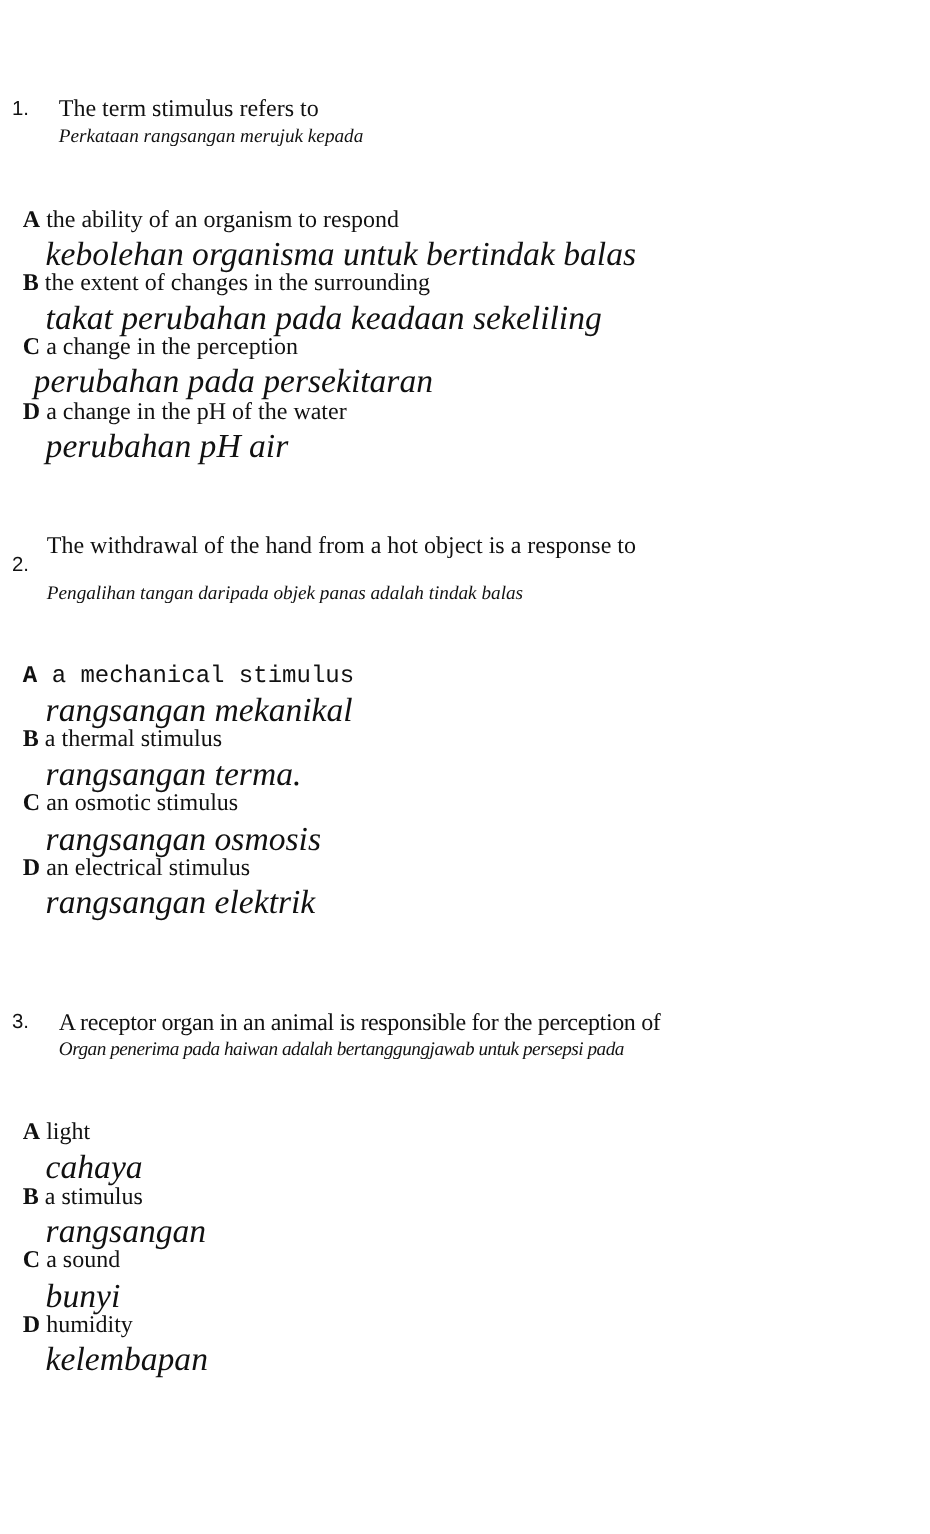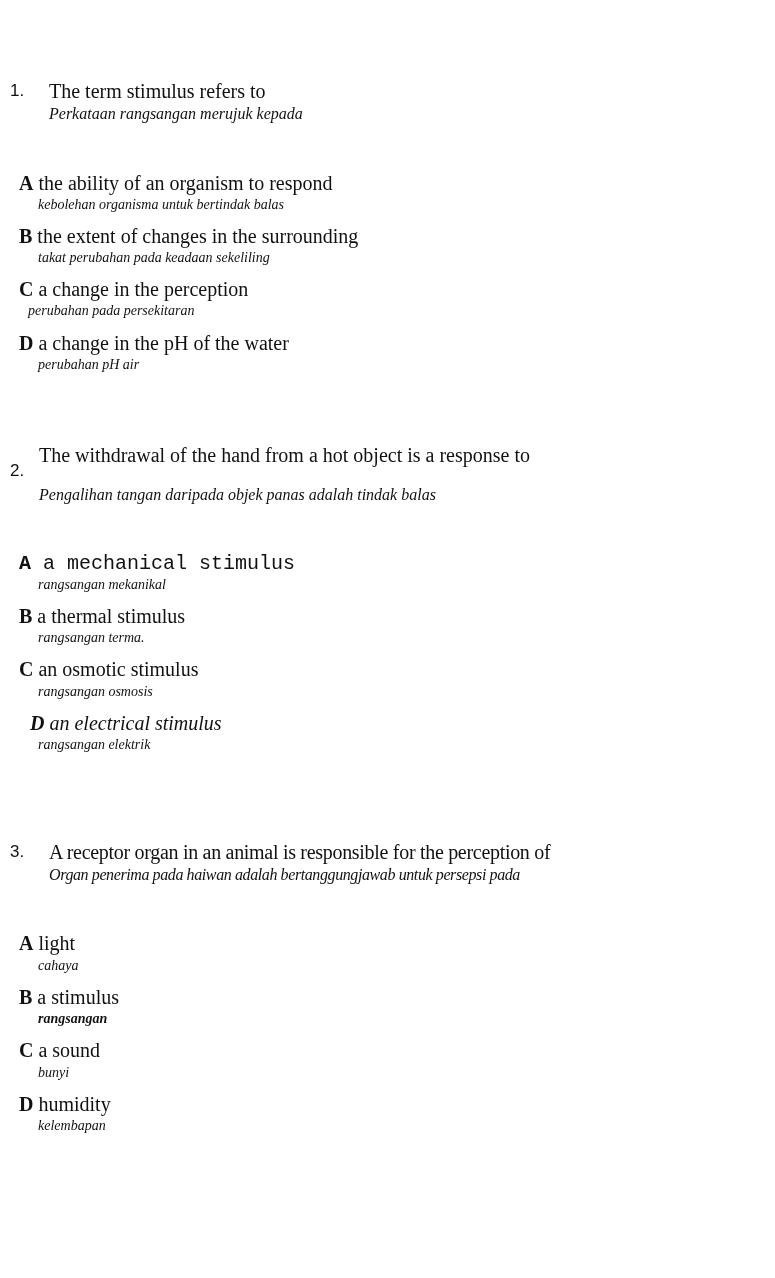--- a/index.html
+++ b/index.html
@@ -3,21 +3,21 @@
 <meta charset="utf-8">
 <style>
   html, body { margin:0; padding:0; background:#ffffff; }
   body { width:775px; height:1278px; position:relative; overflow:hidden; color:#111; }
   .q { position:absolute; left:0; width:775px; }
   .qnum { position:absolute; font-family:"Liberation Sans", sans-serif; font-size:17px; }
   .stem-en { position:absolute; font-family:"Liberation Serif", serif; font-size:20px; white-space:nowrap; }
   .stem-ms { position:absolute; font-family:"Liberation Serif", serif; font-style:italic; font-size:16px; white-space:nowrap; }
   .opt { position:absolute; white-space:nowrap; font-family:"Liberation Serif", serif; font-size:20px; }
   .opt .letter { font-weight:bold; }
-  .opt-ms { position:absolute; white-space:nowrap; font-family:"Liberation Serif", serif; font-style:italic; font-size:14px; }
+  .opt-ms { position:absolute; white-space:nowrap; font-family:"Liberation Serif", serif; font-style:italic; font-size:28px; }
 </style>
 </head>
 <body>
 
 <div class="q" style="top:0;">
   <span class="qnum" style="left:10px; top:81px;">1.</span>
   <span class="stem-en" style="left:49px; top:80px;">The term stimulus refers to</span>
   <span class="stem-ms" style="left:49px; top:105px;">Perkataan rangsangan merujuk kepada</span>
 
   <div class="opt" style="left:19px; top:172px;"><span class="letter">A</span> <span>the ability of an organism to respond</span></div>
@@ -40,33 +40,33 @@
 
   <div class="opt" style="left:19px; top:552px;font-family:Liberation Mono, monospace;"><span class="letter">A</span> <span>a mechanical stimulus</span></div>
   <span class="opt-ms" style="left:38px; top:577px;">rangsangan mekanikal</span>
 
   <div class="opt" style="left:19px; top:605px;"><span class="letter">B</span> <span>a thermal stimulus</span></div>
   <span class="opt-ms" style="left:38px; top:630px;">rangsangan terma.</span>
 
   <div class="opt" style="left:19px; top:658px;"><span class="letter">C</span> <span>an osmotic stimulus</span></div>
   <span class="opt-ms" style="left:38px; top:684px;">rangsangan osmosis</span>
 
-  <div class="opt" style="left:30px; top:712px;font-style:italic;"><span class="letter">D</span> <span>an electrical stimulus</span></div>
+  <div class="opt" style="left:19px; top:712px;"><span class="letter">D</span> <span>an electrical stimulus</span></div>
   <span class="opt-ms" style="left:38px; top:737px;">rangsangan elektrik</span>
 </div>
 
 <div class="q" style="top:0;">
   <span class="qnum" style="left:10px; top:842px;">3.</span>
   <span class="stem-en" style="left:49px; top:841px; letter-spacing:-0.3px;">A receptor organ in an animal is responsible for the perception of</span>
   <span class="stem-ms" style="left:49px; top:866px; letter-spacing:-0.4px;">Organ penerima pada haiwan adalah bertanggungjawab untuk persepsi pada</span>
 
   <div class="opt" style="left:19px; top:932px;"><span class="letter">A</span> <span>light</span></div>
   <span class="opt-ms" style="left:38px; top:958px;">cahaya</span>
 
   <div class="opt" style="left:19px; top:986px;"><span class="letter">B</span> <span>a stimulus</span></div>
-  <span class="opt-ms" style="left:38px; top:1011px;font-weight:bold;">rangsangan</span>
+  <span class="opt-ms" style="left:38px; top:1011px;">rangsangan</span>
 
   <div class="opt" style="left:19px; top:1039px;"><span class="letter">C</span> <span>a sound</span></div>
   <span class="opt-ms" style="left:38px; top:1065px;">bunyi</span>
 
   <div class="opt" style="left:19px; top:1093px;"><span class="letter">D</span> <span>humidity</span></div>
   <span class="opt-ms" style="left:38px; top:1118px;">kelembapan</span>
 </div>
 
 </body></html>

